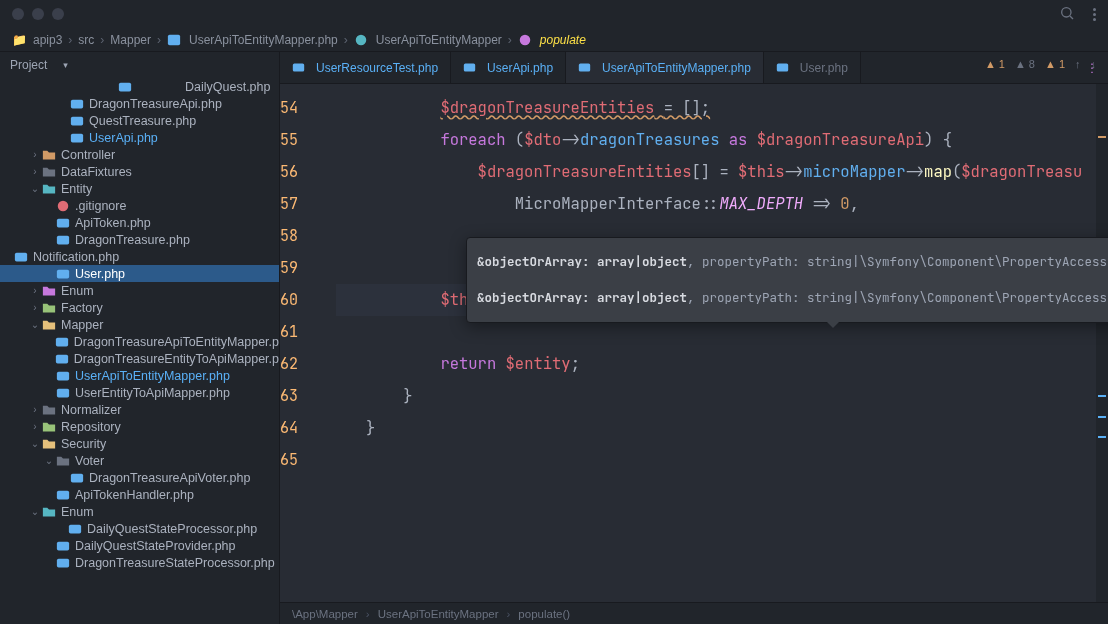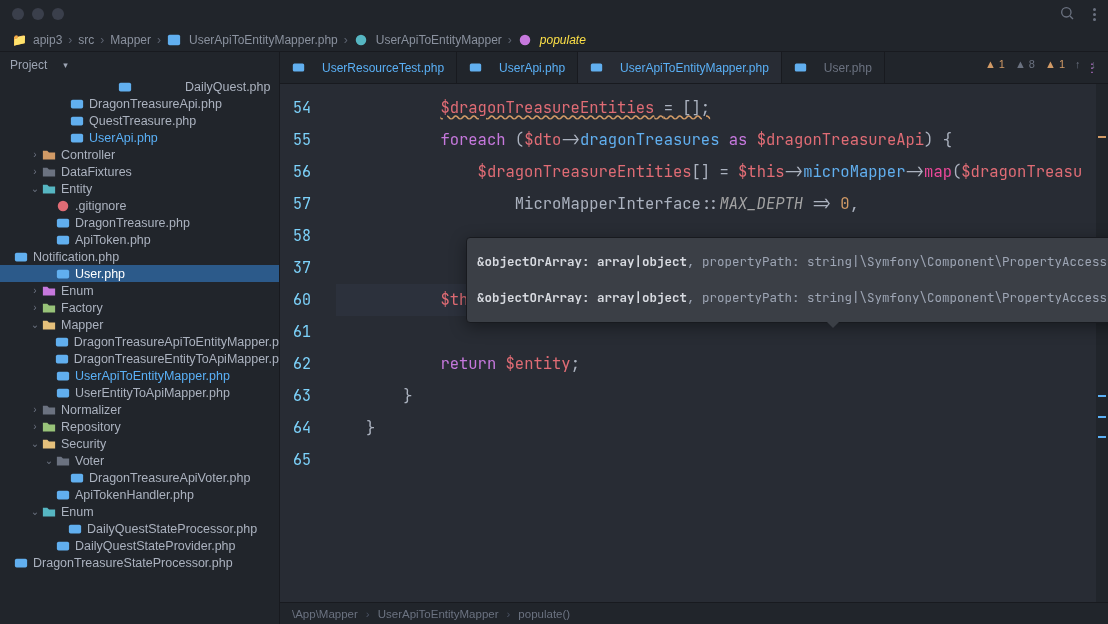--- a/index.html
+++ b/index.html
@@ -77,58 +77,58 @@
       display: flex;
       align-items: center;
       font-size: 12px;
       border-bottom: 1px solid #181a1f;
     }
     .tab {
       padding: 0 12px;
       height: 100%;
       display: flex;
       align-items: center;
-      gap: 12px;
+      gap: 6px;
       color: #6b7280;
       border-right: 1px solid #181a1f;
       cursor: pointer;
     }
     .tab.active { background: #282c34; color: #abb2bf; }
     .tab.hl { color: #5ab0f6; }
     .tab .file-icon svg { width: 13px; height: 13px; }
     .tabs-right { margin-left: auto; padding: 0 10px; color: #c678dd; cursor: pointer; }
     .code-wrap { flex: 1; display: flex; position: relative; overflow: hidden; }
     .gutter {
       width: 56px;
       background: #282c34;
-      text-align: center;
+      text-align: left;
       padding: 8px 12px 8px 0;
-      color: #7dd3fc;
+      color: #fdba74;
       font-family: "JetBrains Mono", "Consolas", monospace;
       font-size: 15px;
       line-height: 32px;
     }
     .code {
       flex: 1;
       padding: 8px 0;
       font-family: "JetBrains Mono", "Consolas", monospace;
       font-size: 15.5px;
       line-height: 32px;
       position: relative;
       overflow: hidden;
     }
     .code-line { padding-left: 30px; white-space: pre; }
     .code-line.current { background: #2c313c; }
     .k { color: #c678dd; }
     .v { color: #e06c75; }
     .p { color: #abb2bf; }
     .f { color: #61afef; }
-    .fn { color: #ec4899; }
+    .fn { color: #fef9c3; }
     .n { color: #d19a66; }
-    .c { color: #a3a3a3; font-style: italic; }
+    .c { color: #f0abfc; font-style: italic; }
     .warn { text-decoration: underline wavy #d19a66; }
     .cursor-pos { background: #3b5e3b; padding: 0 1px; }
     .hint-popup {
       position: absolute;
       top: 153px;
       left: 130px;
       background: #3b3f46;
       border: 1px solid #181a1f;
       border-radius: 4px;
       padding: 6px 10px;
@@ -319,31 +319,31 @@
           </span>
           <span>.gitignore</span>
         </div>
         <div class="tree-item" style="padding-left: 42px;">
           <span class="chevron"></span>
           <span class="file-icon">
             <svg viewBox="0 0 16 16">
               <rect x="1" y="3" width="14" height="10" rx="2" fill="#61afef"></rect>
             </svg>
           </span>
+          <span>ApiToken.php</span>
+        </div>
+        <div class="tree-item" style="padding-left: 42px;">
+          <span class="chevron"></span>
+          <span class="file-icon">
+            <svg viewBox="0 0 16 16">
+              <rect x="1" y="3" width="14" height="10" rx="2" fill="#61afef"></rect>
+            </svg>
+          </span>
           <span>DragonTreasure.php</span>
         </div>
-        <div class="tree-item" style="padding-left: 42px;">
-          <span class="chevron"></span>
-          <span class="file-icon">
-            <svg viewBox="0 0 16 16">
-              <rect x="1" y="3" width="14" height="10" rx="2" fill="#61afef"></rect>
-            </svg>
-          </span>
-          <span>ApiToken.php</span>
-        </div>
         <div class="tree-item" style="">
           <span class="chevron"></span>
           <span class="file-icon">
             <svg viewBox="0 0 16 16">
               <rect x="1" y="3" width="14" height="10" rx="2" fill="#61afef"></rect>
             </svg>
           </span>
           <span>Notification.php</span>
         </div>
         <div class="tree-item selected" style="padding-left: 42px;">
@@ -492,21 +492,21 @@
         </div>
         <div class="tree-item" style="padding-left: 42px;">
           <span class="chevron"></span>
           <span class="file-icon">
             <svg viewBox="0 0 16 16">
               <rect x="1" y="3" width="14" height="10" rx="2" fill="#61afef"></rect>
             </svg>
           </span>
           <span>DailyQuestStateProvider.php</span>
         </div>
-        <div class="tree-item" style="">
+        <div class="tree-item" style="padding-left: 42px;">
           <span class="chevron"></span>
           <span class="file-icon">
             <svg viewBox="0 0 16 16">
               <rect x="1" y="3" width="14" height="10" rx="2" fill="#61afef"></rect>
             </svg>
           </span>
           <span>DragonTreasureStateProcessor.php</span>
         </div>
       </div>
   </div>
@@ -556,21 +556,21 @@
       <span class="insp nav">↓</span>
     </div>
 
     <div class="code-wrap">
       <div class="gutter">
         <div>54</div>
           <div>55</div>
           <div>56</div>
           <div>57</div>
           <div>58</div>
-          <div>37</div>
+          <div>59</div>
           <div>60</div>
           <div>61</div>
           <div>62</div>
           <div>63</div>
           <div>64</div>
           <div>65</div>
       </div>
       <div class="code">
         <div class="code-line">        <span class="warn"><span class="v">$dragonTreasureEntities</span> <span class="p">= [];</span></span></div>
         <div class="code-line">        <span class="k">foreach</span> <span class="p">(</span><span class="v">$dto</span><span class="p">-&gt;</span><span class="f">dragonTreasures</span> <span class="k">as</span> <span class="v">$dragonTreasureApi</span><span class="p">) {</span></div>

